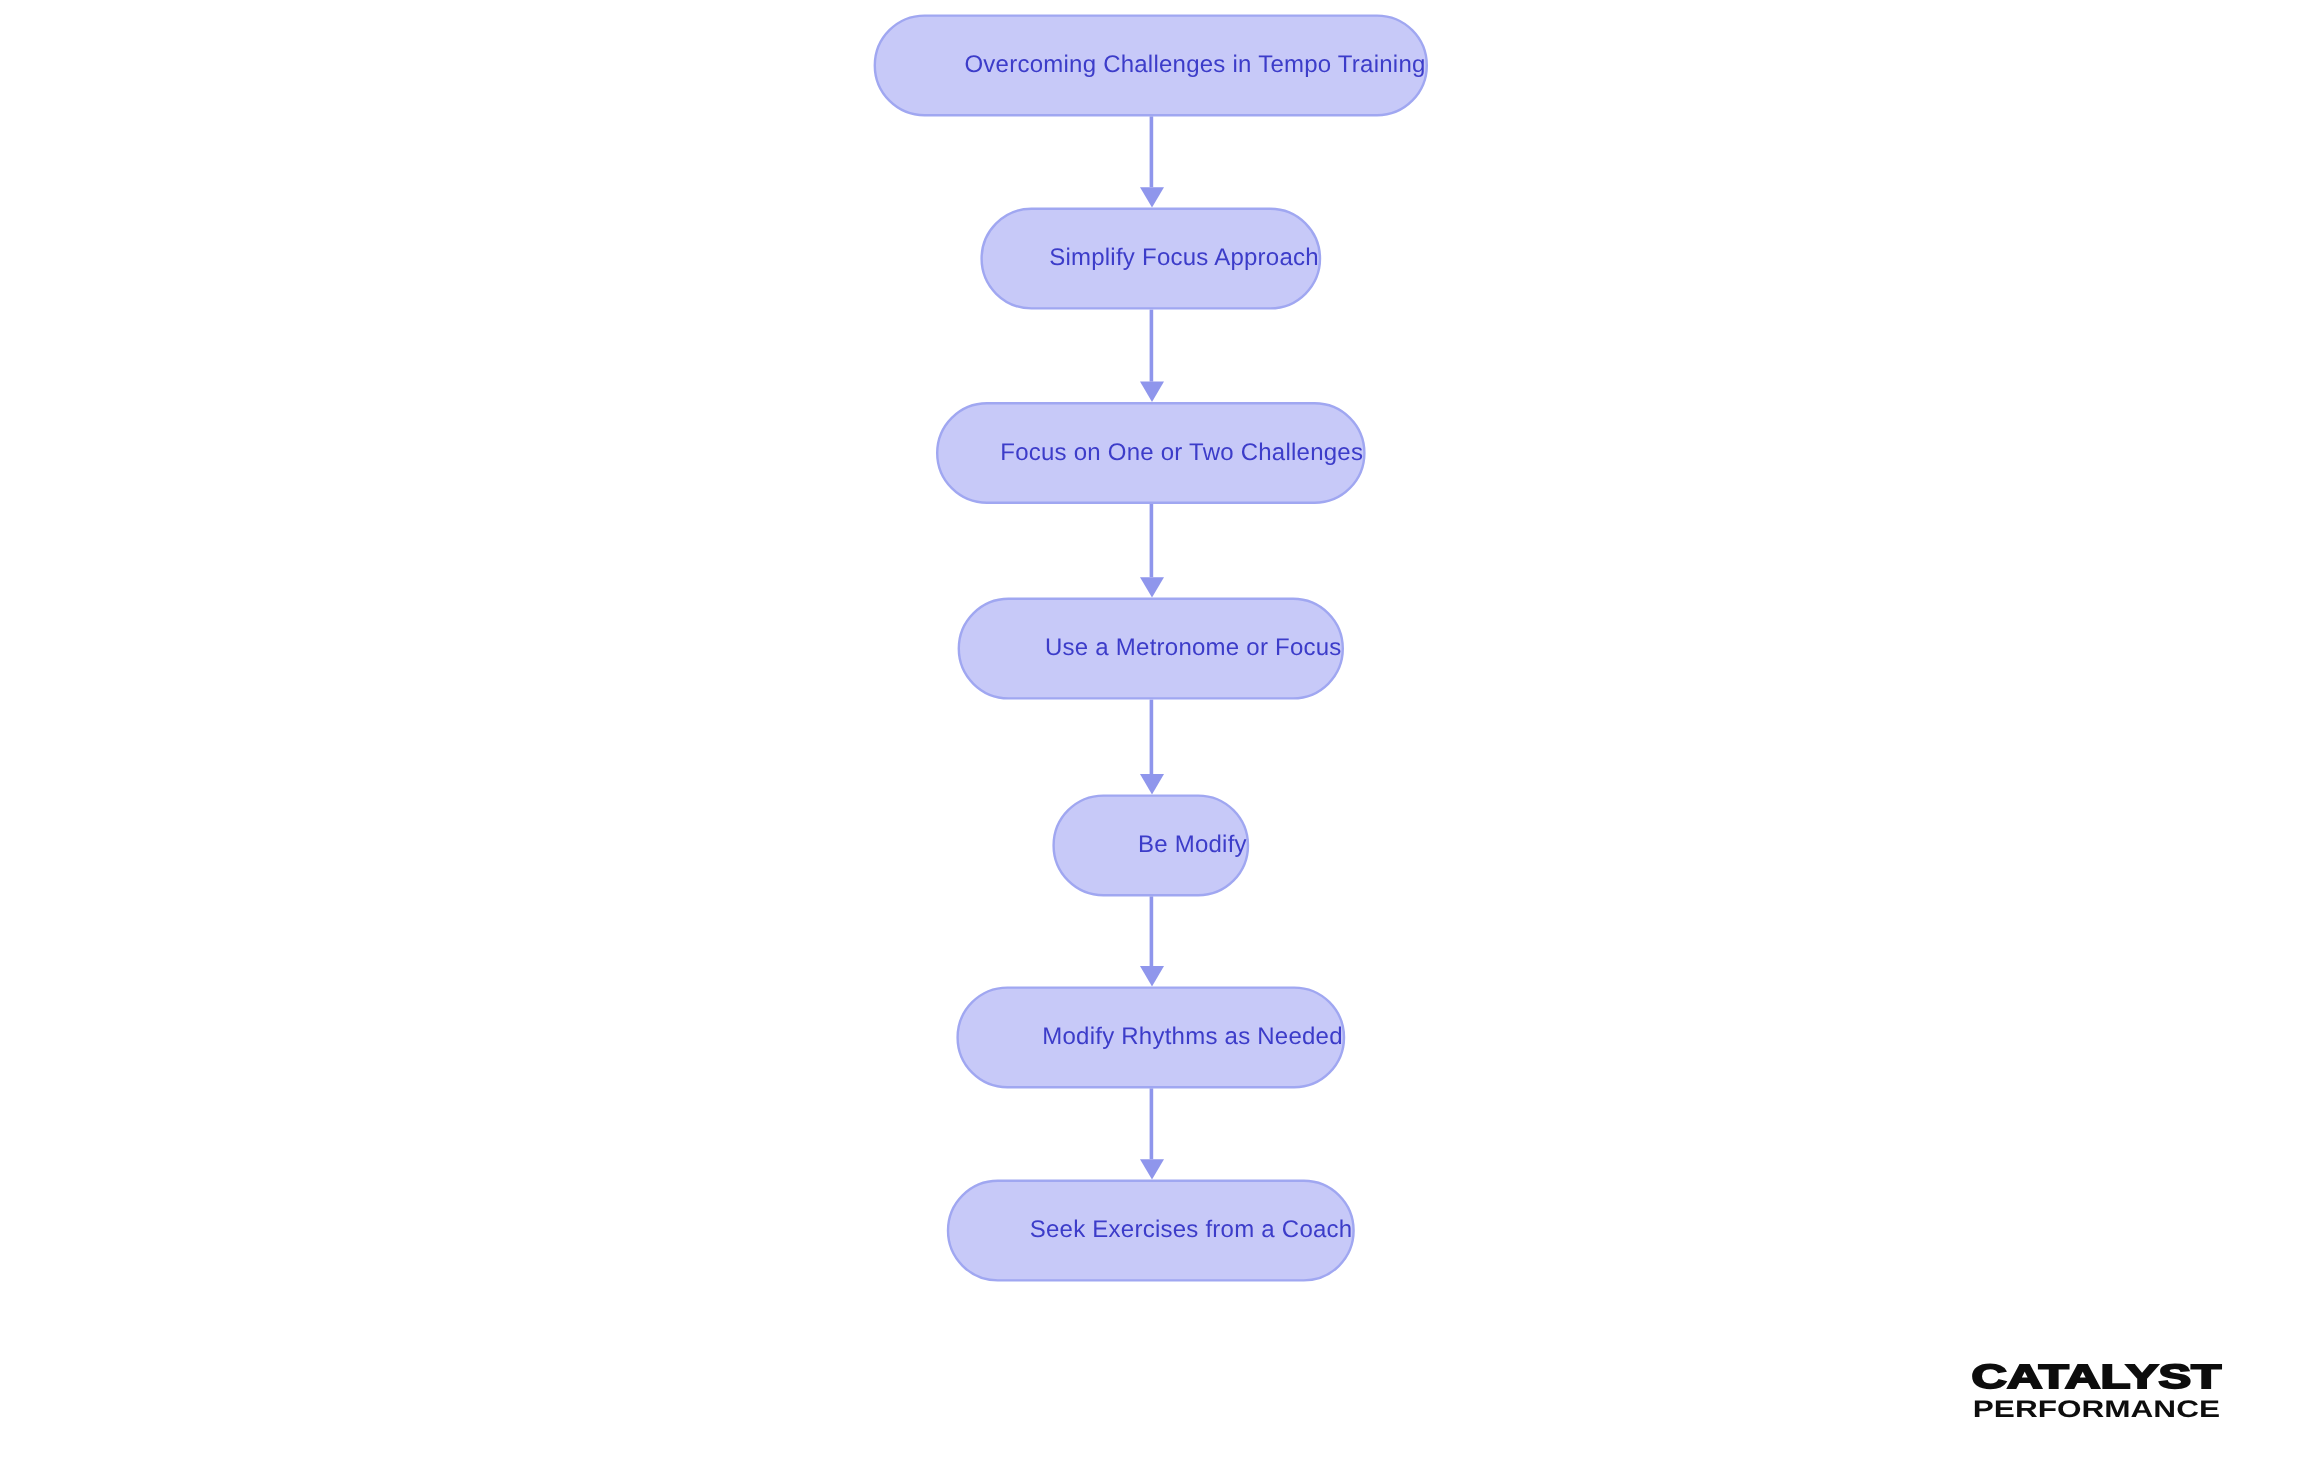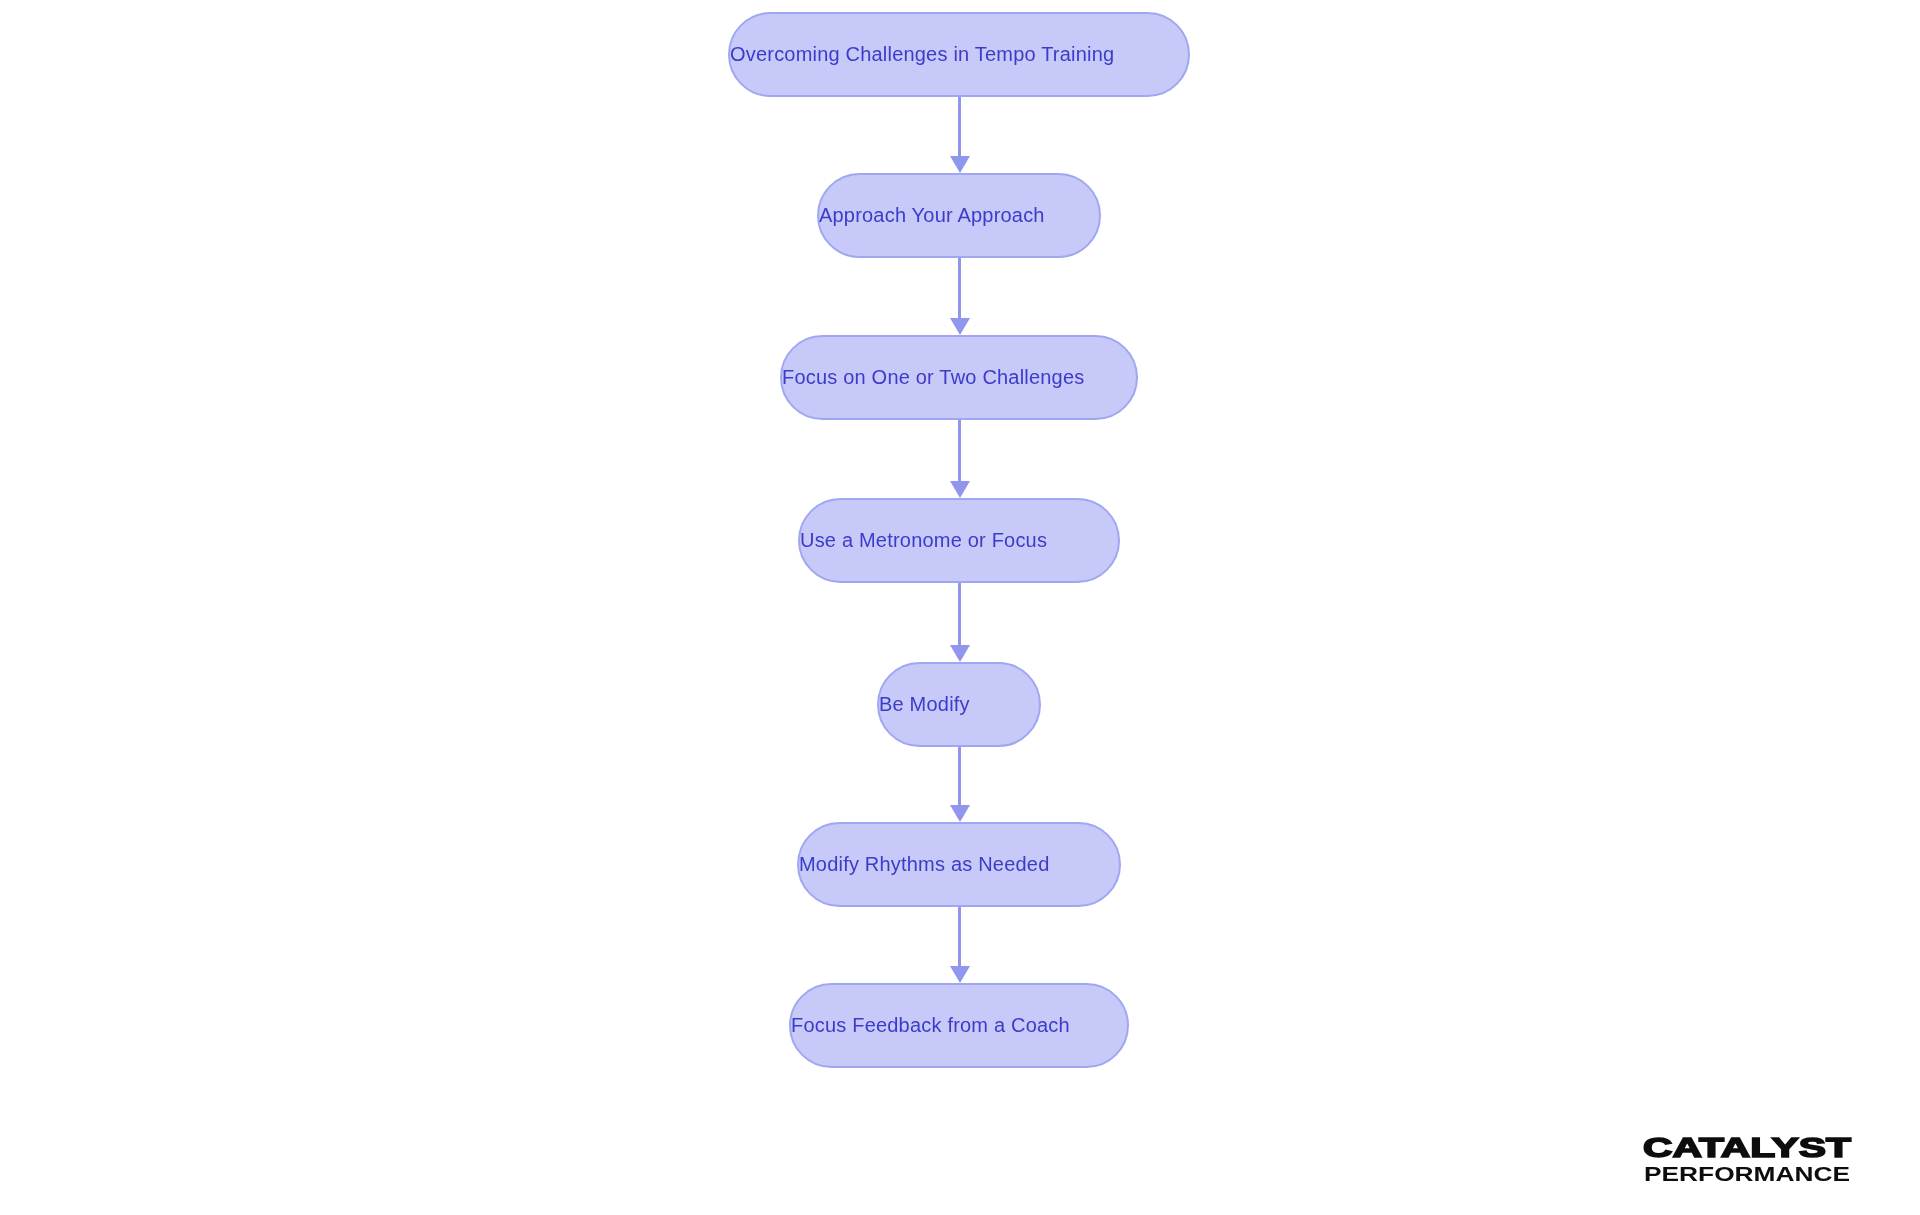--- a/index.html
+++ b/index.html
@@ -20,21 +20,21 @@
   }
   .node{
     position:absolute;
     box-sizing:border-box;
     height:85px;
     background:var(--node-fill);
     border:2px solid var(--node-border);
     border-radius:43px;
     display:flex;
     align-items:center;
-    justify-content:flex-start;
+    justify-content:flex-end;
   }
   .node-label{
     color:var(--node-text);
     font-size:20px;
     letter-spacing:0.2px;
     white-space:nowrap;
     text-align:center;
   }
   .node-1{left:728px;top:12px;width:462px;}
   .node-2{left:817px;top:173px;width:284px;}
@@ -86,21 +86,21 @@
   <div class="node node-1">
     <span class="node-label">Overcoming Challenges in Tempo Training</span>
   </div>
 
   <div class="arrow arrow-1">
     <div class="arrow-line"></div>
     <div class="arrow-head"></div>
   </div>
 
   <div class="node node-2">
-    <span class="node-label">Approach Your Approach</span>
+    <span class="node-label">Simplify Focus Approach</span>
   </div>
 
   <div class="arrow arrow-2">
     <div class="arrow-line"></div>
     <div class="arrow-head"></div>
   </div>
 
   <div class="node node-3">
     <span class="node-label">Focus on One or Two Challenges</span>
   </div>
@@ -131,21 +131,21 @@
   <div class="node node-6">
     <span class="node-label">Modify Rhythms as Needed</span>
   </div>
 
   <div class="arrow arrow-6">
     <div class="arrow-line"></div>
     <div class="arrow-head"></div>
   </div>
 
   <div class="node node-7">
-    <span class="node-label">Focus Feedback from a Coach</span>
+    <span class="node-label">Seek Exercises from a Coach</span>
   </div>
 
   <svg class="logo" viewBox="0 0 220 60" xmlns="http://www.w3.org/2000/svg">
     <text x="2" y="29" textLength="208" lengthAdjust="spacingAndGlyphs" fill="#0d0d0d" stroke="#0d0d0d" stroke-width="1.6" style="font-family:'Liberation Sans',sans-serif;font-weight:900;font-size:28px;">CATALYST</text>
     <text x="3" y="53" textLength="206" lengthAdjust="spacingAndGlyphs" fill="#0d0d0d" style="font-family:'Liberation Sans',sans-serif;font-weight:700;font-size:20px;">PERFORMANCE</text>
   </svg>
 
 </div>
 
 </body></html>

